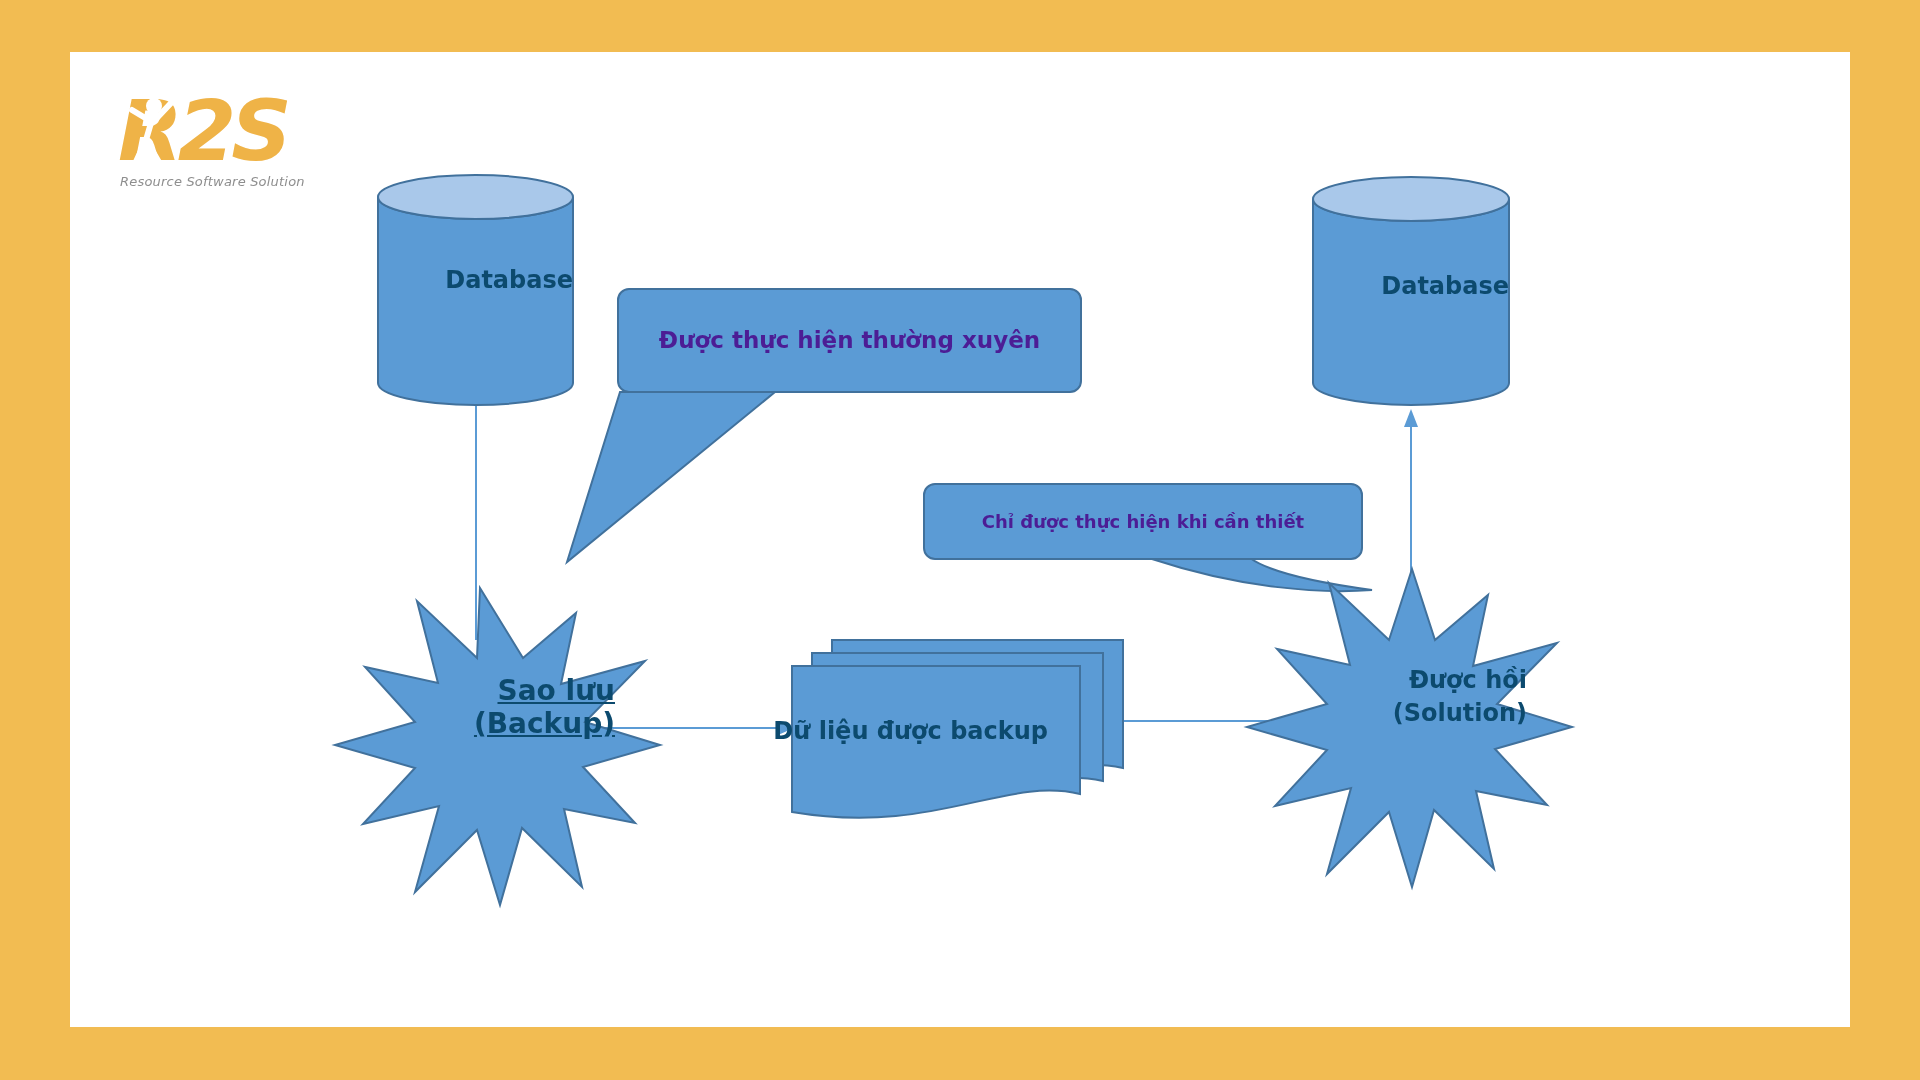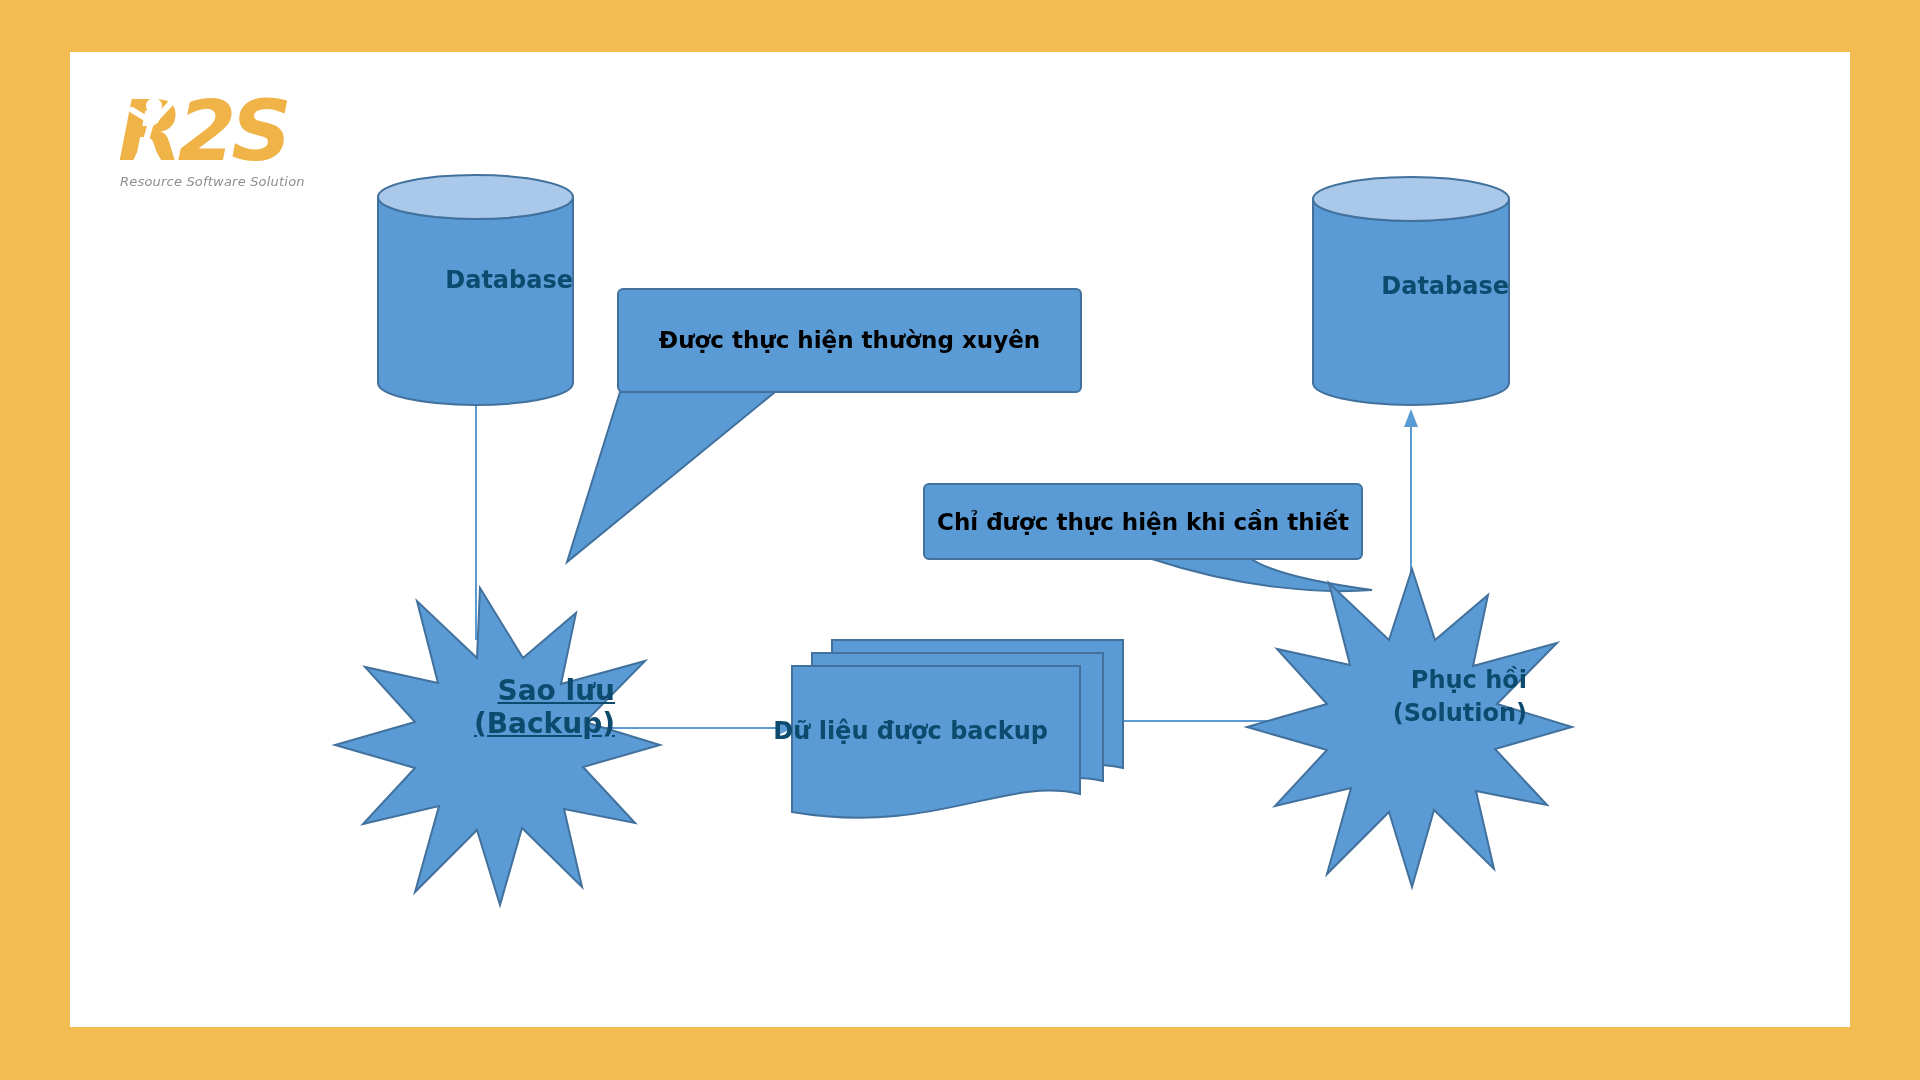--- a/index.html
+++ b/index.html
@@ -9,25 +9,25 @@
   .shapes{position:absolute;left:0;top:0;width:1920px;height:1080px;}
 
   .lbl{position:absolute;color:#0c4a6e;font-weight:bold;text-align:right;pointer-events:none;}
   .lbl-db-left {left:378px;top:266px;width:195px;font-size:24px;}
   .lbl-db-right{left:1313px;top:272px;width:196px;font-size:24px;}
   .lbl-star1{left:385px;top:674px;width:230px;font-size:28px;line-height:33px;text-decoration:underline;}
   .lbl-star2{left:1297px;top:664px;width:230px;font-size:24px;line-height:33px;}
   .lbl-doc  {left:760px;top:717px;width:288px;font-size:24px;}
   .lbl .ln{display:block;}
 
-  .callout{position:absolute;background:#5B9BD5;border:2px solid #41719C;border-radius:6px;
-           color:#000000;font-weight:bold;display:flex;align-items:center;justify-content:center;
+  .callout{position:absolute;background:#5B9BD5;border:2px solid #41719C;border-radius:12px;
+           color:#4c1d95;font-weight:bold;display:flex;align-items:center;justify-content:center;
            text-align:center;box-sizing:border-box;}
   .callout1{left:617px;top:288px;width:465px;height:105px;font-size:23px;line-height:35px;}
-  .callout2{left:923px;top:483px;width:440px;height:77px;font-size:23px;}
+  .callout2{left:923px;top:483px;width:440px;height:77px;font-size:18px;}
 
   .logo{position:absolute;left:118px;top:84px;width:210px;}
   .logo-tagline{position:absolute;left:2px;top:90px;width:210px;font-size:13px;font-style:italic;
                 color:#8E8E8E;letter-spacing:0.2px;}
 </style>
 </head>
 <body>
 
 <div class="stage">
   <div class="panel"></div>
@@ -76,21 +76,21 @@
 
   <div class="lbl lbl-db-left">Database</div>
   <div class="lbl lbl-db-right">Database</div>
 
   <div class="lbl lbl-star1">
     <span class="ln">Sao lưu</span>
     <span class="ln">(Backup)</span>
   </div>
 
   <div class="lbl lbl-star2">
-    <span class="ln">Phục hồi</span>
+    <span class="ln">Được hồi</span>
     <span class="ln">(Solution)</span>
   </div>
 
   <div class="lbl lbl-doc">Dữ liệu được backup</div>
 
   <div class="callout callout1">
     <div>
       <span class="ln" style="display:block">Được thực hiện thường xuyên</span>
     </div>
   </div>

